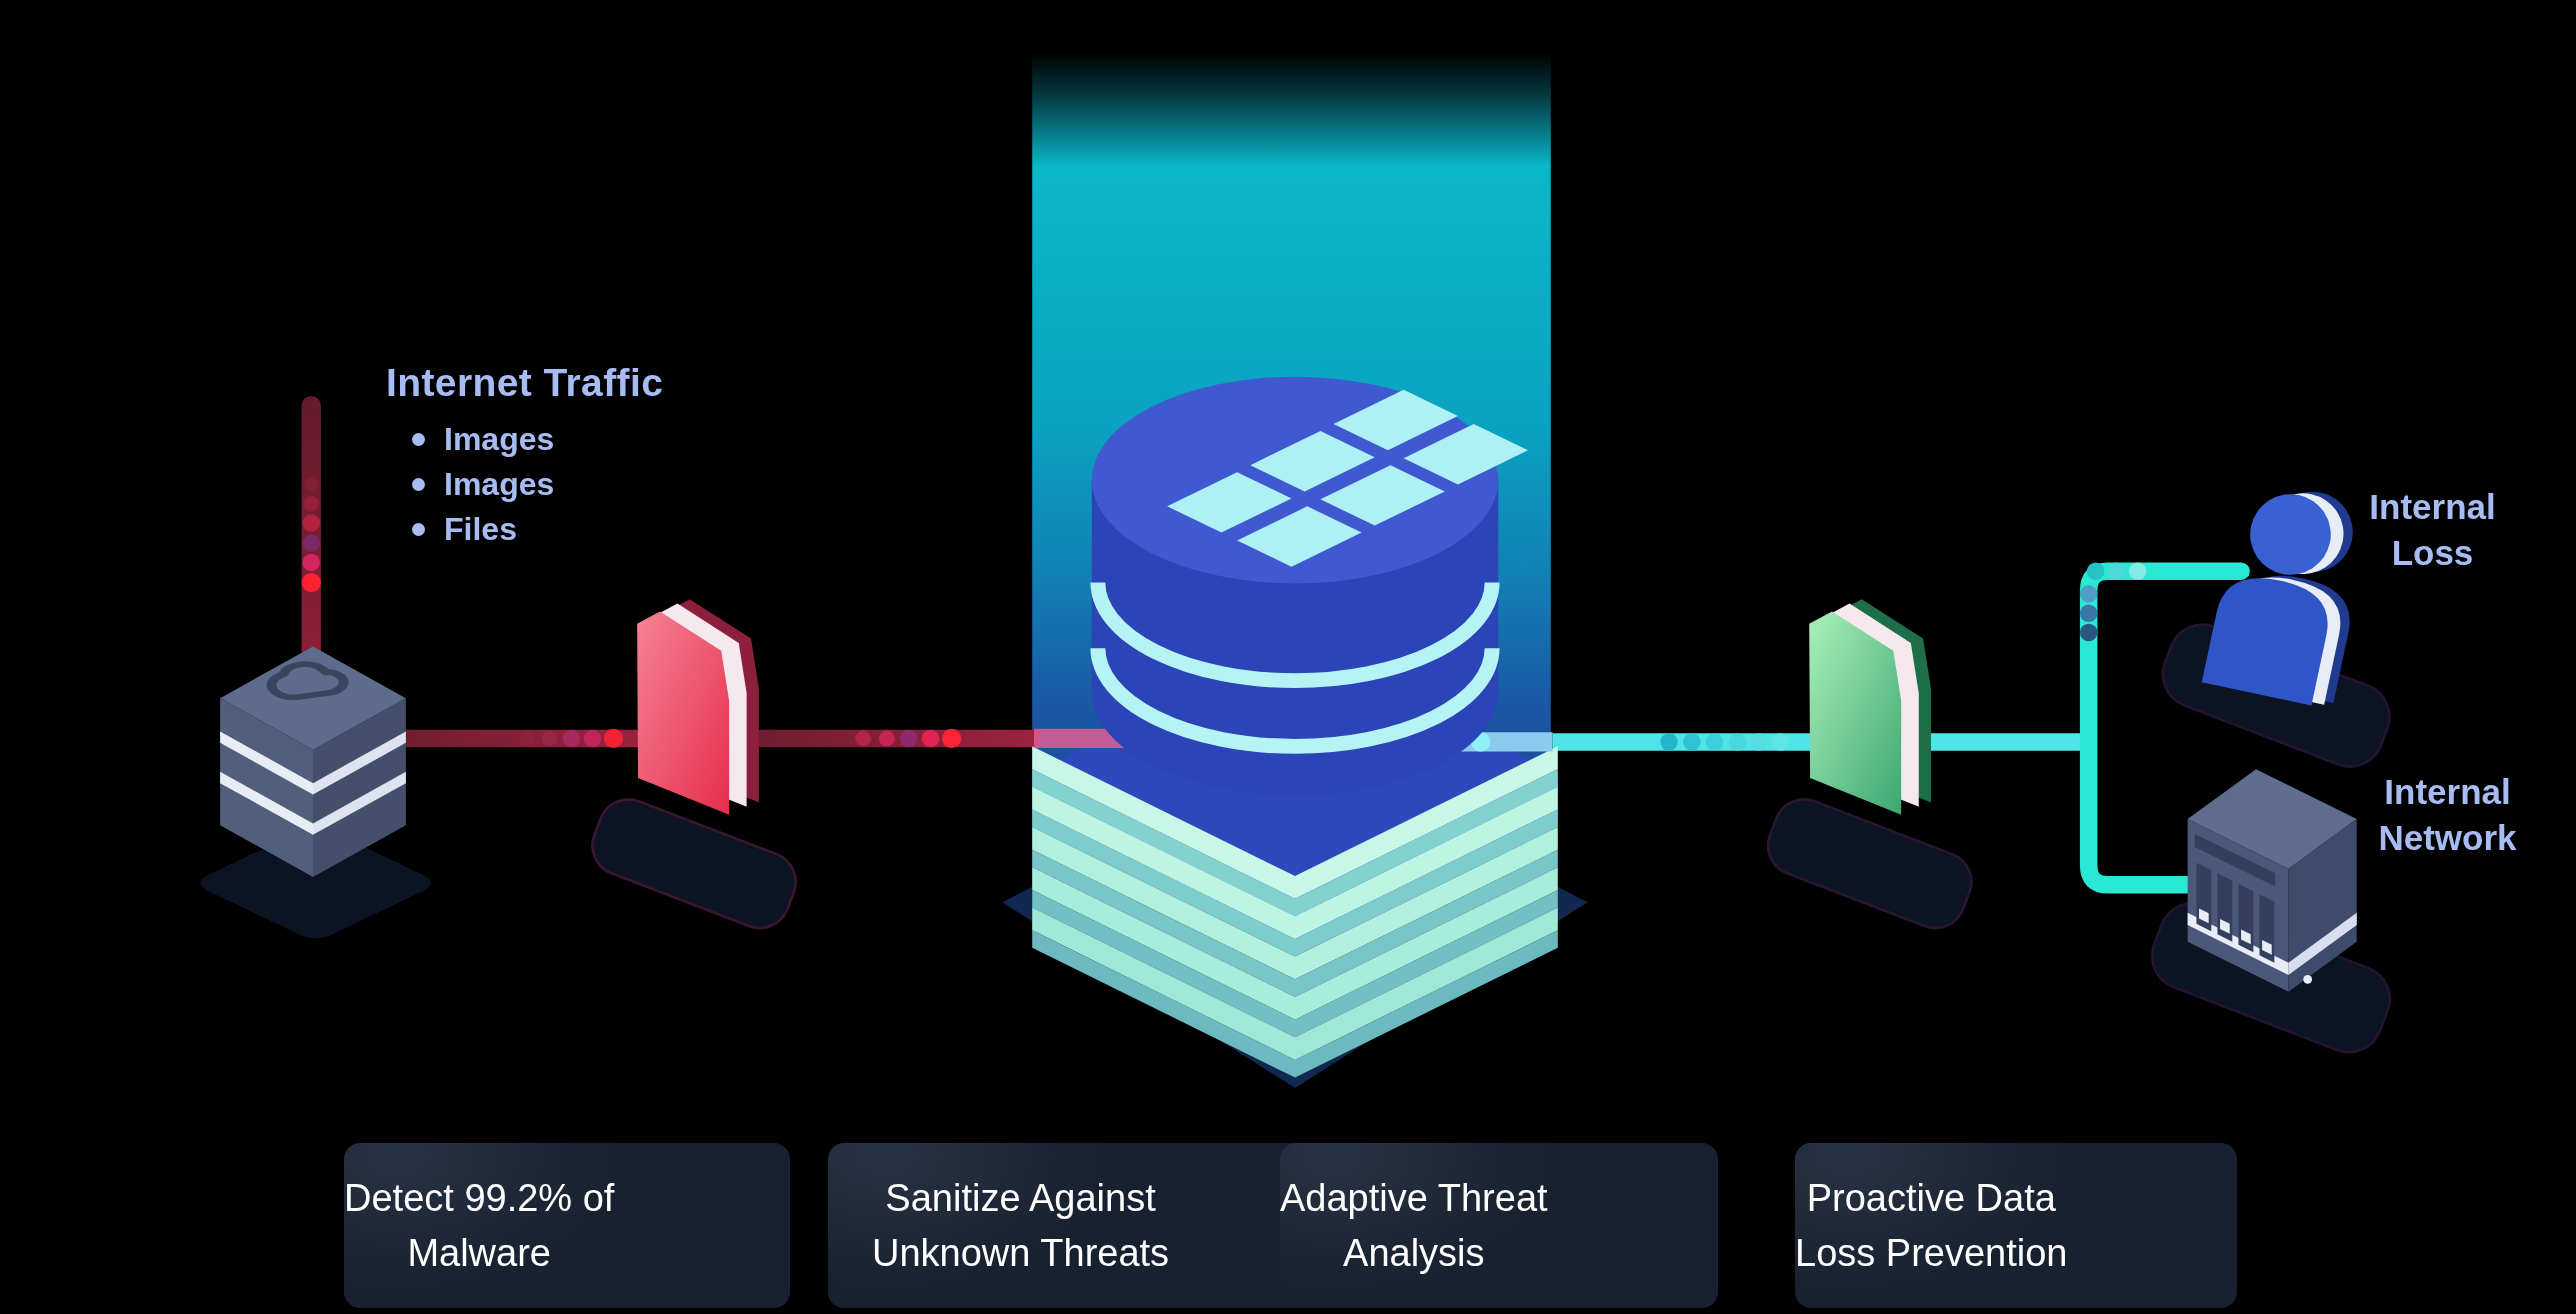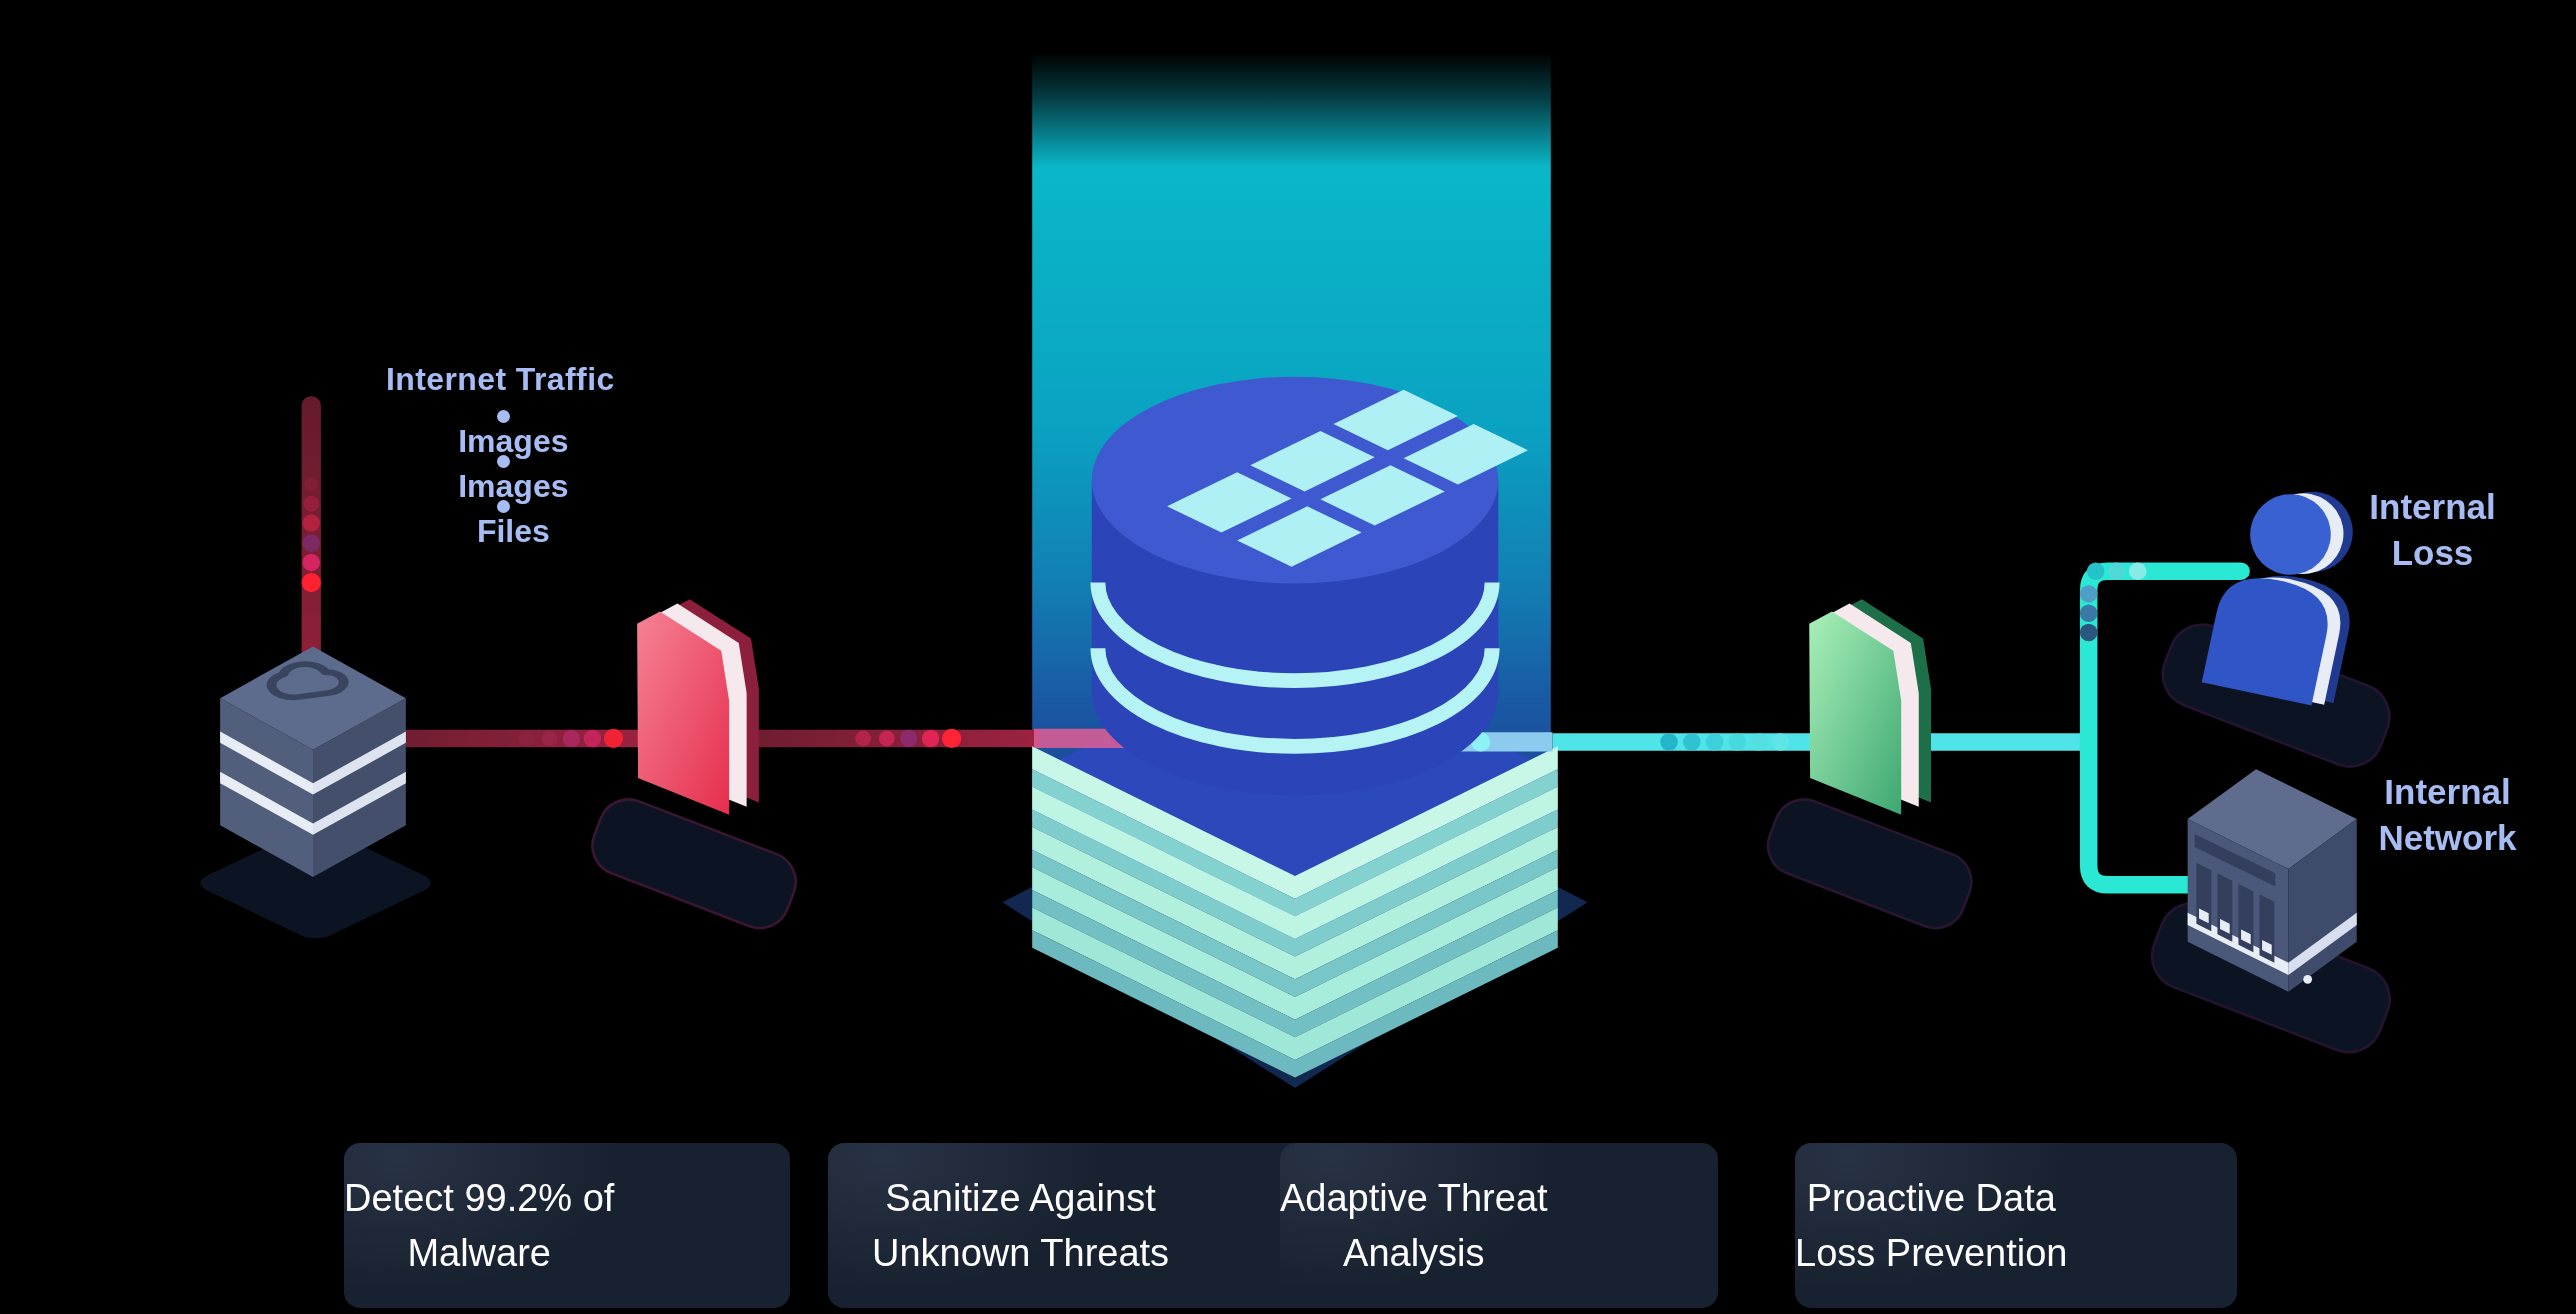--- a/index.html
+++ b/index.html
@@ -2,24 +2,24 @@
 <html style="font-size:14px"><head>
 <meta charset="utf-8">
 <style>
   html,body{margin:0;padding:0;background:#000;}
   .stage{position:relative;width:2576px;height:1314px;background:#000;overflow:hidden;
          font-family:"Liberation Sans", sans-serif;}
   .stage svg{position:absolute;left:0;top:0;}
 
   
   .traffic-block{position:absolute;left:386px;top:361px;color:#a6bcf3;}
-  .traffic-title{font-size:32px;font-weight:700;letter-spacing:0.4px;}
+  .traffic-title{font-size:39px;font-weight:700;letter-spacing:0.4px;}
   .traffic-list{margin-top:12.3px;}
   .traffic-item{display:flex;align-items:center;margin-left:26px;height:45px;
-                font-size:32px;font-weight:700;flex-direction:column;}
+                font-size:32px;font-weight:700;}
   .traffic-item .dot{width:13px;height:13px;border-radius:50%;background:#a6bcf3;
                      margin-right:19px;flex:0 0 auto;}
 
   
   .side-label{position:absolute;width:245px;text-align:center;color:#a6bcf3;
               font-size:35px;font-weight:700;line-height:46px;}
   .side-label.user{left:2310px;top:484px;}
   .side-label.network{left:2325px;top:769px;}
 
   

